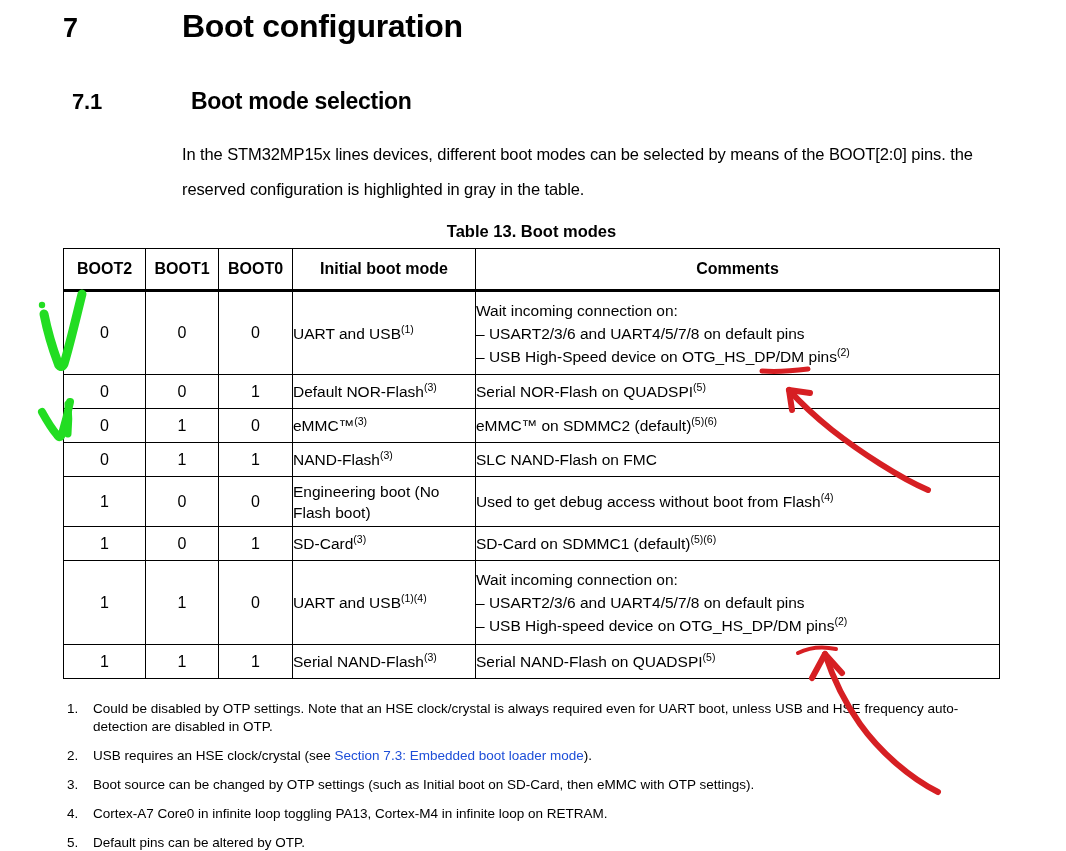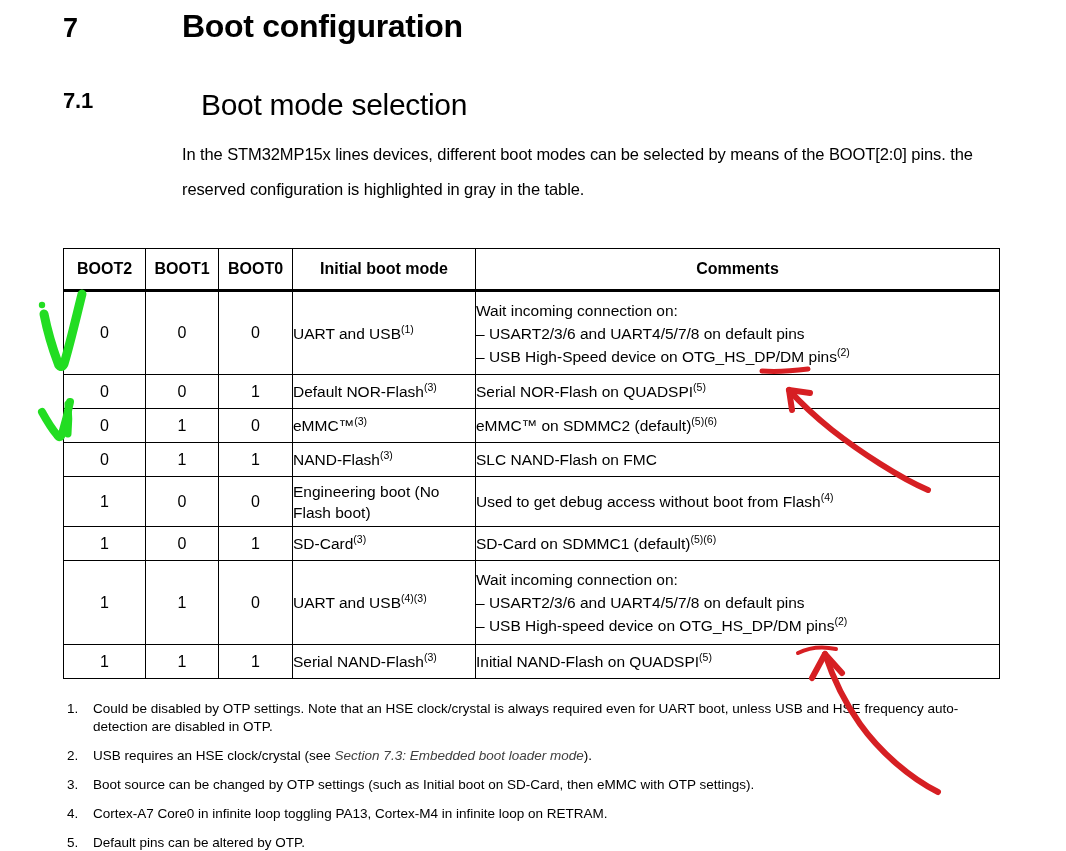--- a/index.html
+++ b/index.html
@@ -39,37 +39,36 @@
     letter-spacing: -0.2px;
   }
   .h1-title {
     font-size: 32px;
     font-weight: bold;
     letter-spacing: -0.3px;
   }
 
   .h2-row {
     position: absolute;
-    left: 63px;
+    left: 72px;
     top: 88px;
     width: 940px;
     display: flex;
-    align-items: flex-start;
-    gap: 19px;
+    align-items: center;
   }
   .h2-num {
     font-size: 22px;
     font-weight: bold;
     width: 119px;
     flex: 0 0 119px;
     letter-spacing: -0.2px;
   }
   .h2-title {
-    font-size: 30px;
-    font-weight: normal;
+    font-size: 23px;
+    font-weight: bold;
     letter-spacing: -0.3px;
   }
 
   
   .intro {
     position: absolute;
     left: 182px;
     top: 137px;
     width: 800px;
     font-size: 16.5px;
@@ -158,22 +157,21 @@
     margin-bottom: 11px;
   }
   .note-num {
     width: 26px;
     flex: 0 0 26px;
     text-align: left;
     padding-left: 4px;
   }
   .note-txt { flex: 1 1 auto; }
   .link-it {
-    color: #404040;
-    font-style: italic;
+    color: #1d4ed8;
     margin-top: 16px;
   }
 
   
   .anno {
     position: absolute;
     left: 0; top: 0;
     width: 1066px; height: 851px;
     pointer-events: none;
   }
@@ -188,20 +186,21 @@
     <div class="h1-title">Boot configuration</div>
   </div>
 
   <div class="h2-row">
     <div class="h2-num">7.1</div>
     <div class="h2-title">Boot mode selection</div>
   </div>
 
   <div class="intro">In the STM32MP15x lines devices, different boot modes can be selected by means of the BOOT[2:0] pins. the reserved configuration is highlighted in gray in the table.</div>
 
+  <div class="tbl-caption">Table 13. Boot modes</div>
 
   <div class="tbl-wrap">
     <table class="boot">
       <colgroup>
         <col class="c-b2">
           <col class="c-b1">
           <col class="c-b0">
           <col class="c-mode">
           <col class="c-com">
       </colgroup>
@@ -280,37 +279,37 @@
             <td class="com">
               <div class="com-lines">
                 <div><span>SD-Card on SDMMC1 (default)</span><sup>(5)(6)</sup></div>
               </div>
             </td>
           </tr>
           <tr class="r-tall">
             <td class="bit">1</td>
             <td class="bit">1</td>
             <td class="bit">0</td>
-            <td class="mode"><span>UART and USB</span><sup>(4)(3)</sup></td>
+            <td class="mode"><span>UART and USB</span><sup>(1)(4)</sup></td>
             <td class="com">
               <div class="com-lines">
                 <div><span>Wait incoming connection on:</span></div>
                 <div><span>– USART2/3/6 and UART4/5/7/8 on default pins</span></div>
                 <div><span>– USB High-speed device on OTG_HS_DP/DM pins</span><sup>(2)</sup></div>
               </div>
             </td>
           </tr>
           <tr class="r-norm">
             <td class="bit">1</td>
             <td class="bit">1</td>
             <td class="bit">1</td>
             <td class="mode"><span>Serial NAND-Flash</span><sup>(3)</sup></td>
             <td class="com">
               <div class="com-lines">
-                <div><span>Initial NAND-Flash on QUADSPI</span><sup>(5)</sup></div>
+                <div><span>Serial NAND-Flash on QUADSPI</span><sup>(5)</sup></div>
               </div>
             </td>
           </tr>
         </tbody>
     </table>
   </div>
 
   <div class="notes">
       <div class="note">
         <div class="note-num">1.</div>

